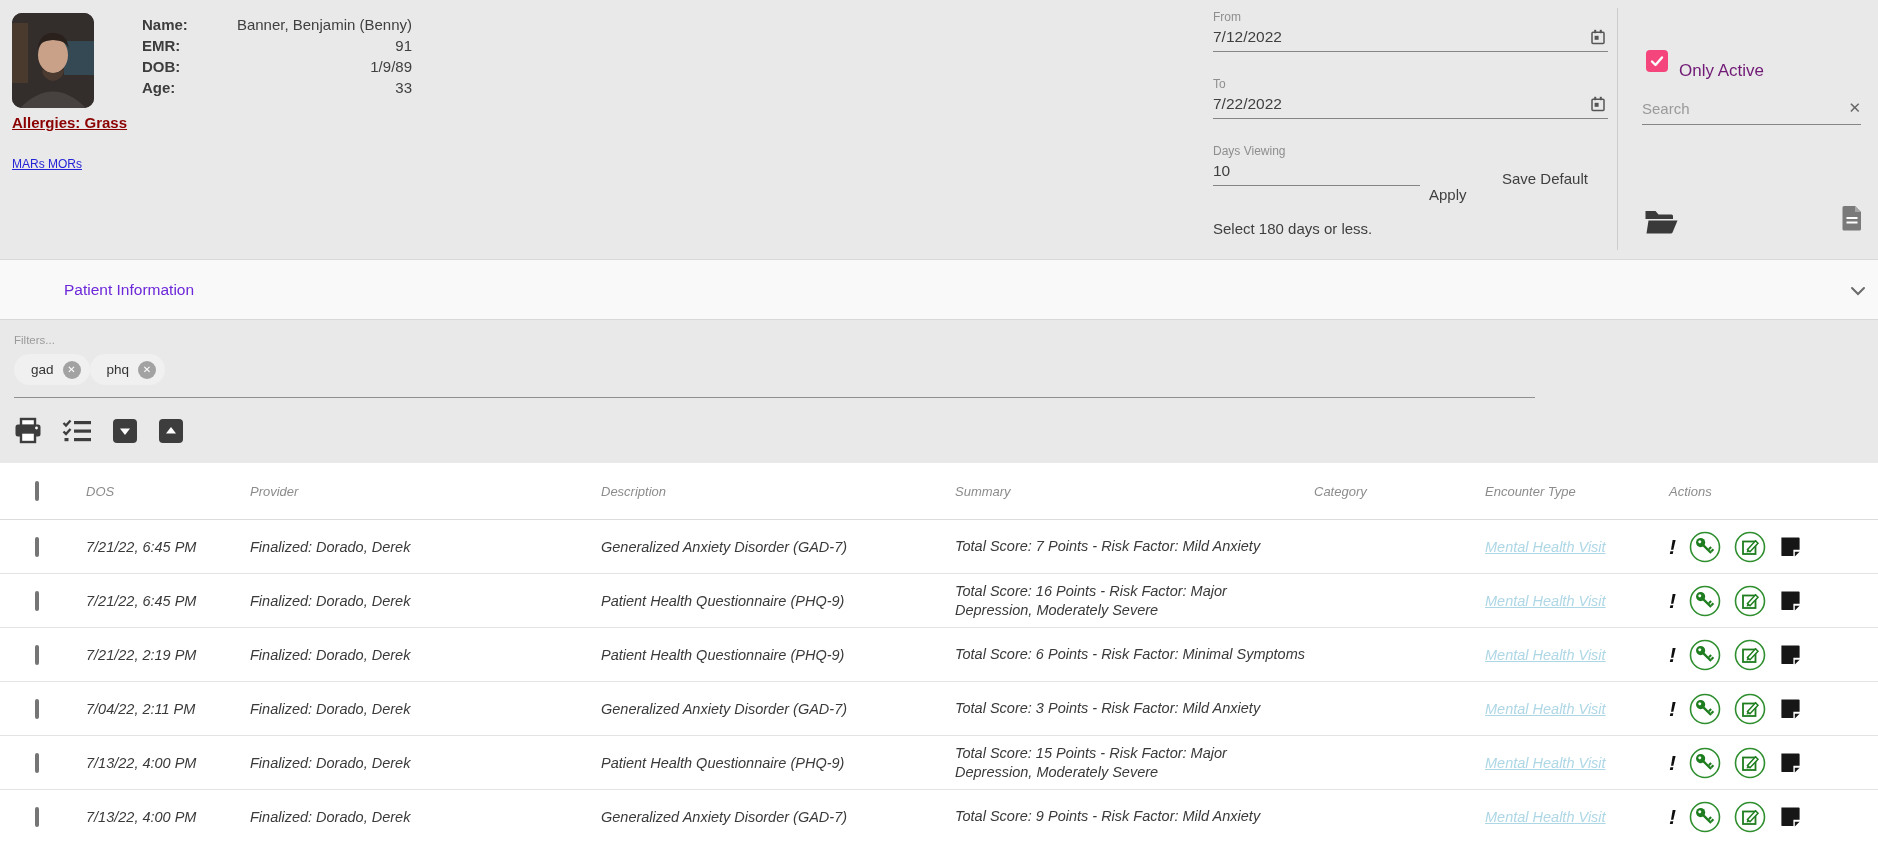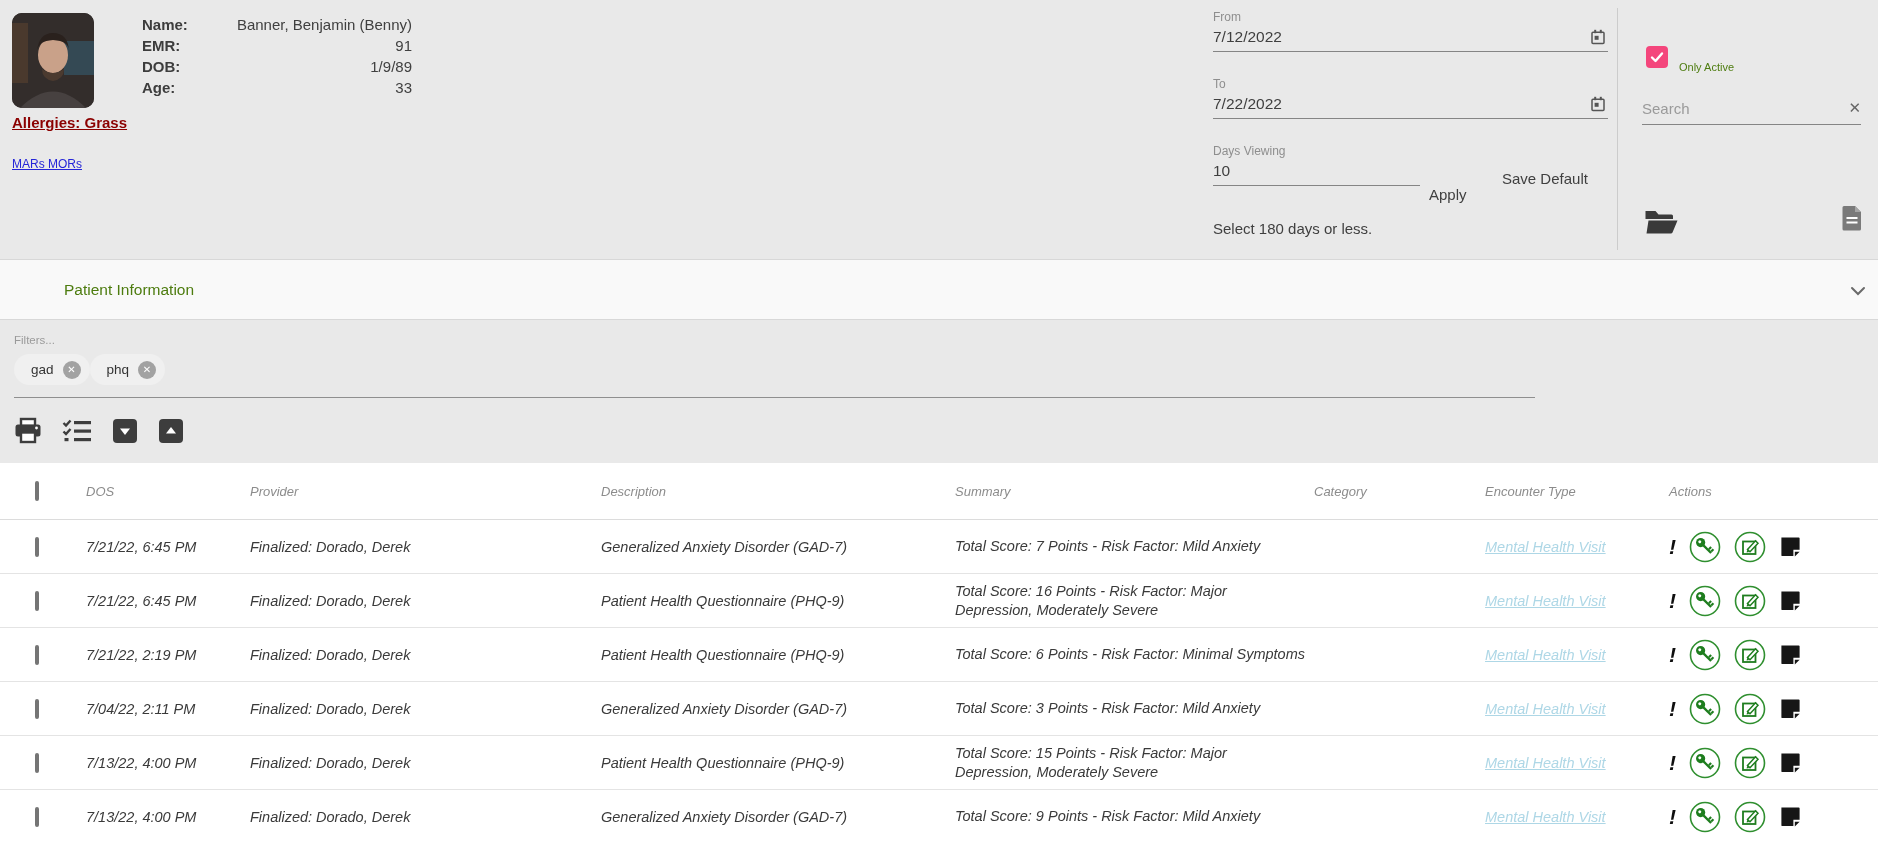--- a/index.html
+++ b/index.html
@@ -24,31 +24,31 @@
   .field-days { left:1213px; top:144px; width:207px; }
   .txt-btn { position:absolute; font-size:15px; color:#3f3f3f; cursor:pointer; }
   .apply-btn { left:1429px; top:170px;margin-top:16px; }
   .save-btn { left:1502px; top:170px; }
   .range-note { position:absolute; left:1213px; top:220px; font-size:15px; color:#3f3f3f; }
 
   .v-divider { position:absolute; left:1617px; top:8px; width:1px; height:242px; background:#cccccc; }
 
   .only-active { position:absolute; left:1646px; top:40px; display:flex; align-items:center; gap:11px; cursor:pointer; }
   .pink-cb { width:22px; height:22px; border-radius:4px; display:flex; align-items:center; justify-content:center; }
-  .only-active-label { font-size:11px; color:#4d7c0f;margin-top:21px; }
+  .only-active-label { font-size:17px; color:#701a75;margin-top:21px; }
   .search-wrap { position:absolute; left:1642px; top:96px; width:219px; }
   .search-input { width:100%; border:none; border-bottom:1px solid #858585; background:transparent; font-family:"Liberation Sans", sans-serif; font-size:15px; color:#3f3f3f; padding:4px 24px 7px 0; outline:none; }
   .search-input::placeholder { color:#9a9a9a; }
   .clear-x { position:absolute; right:0; top:3px; font-size:15px; color:#666; cursor:pointer; }
   .folder-btn { position:absolute; left:1644px; top:207px; cursor:pointer; }
   .doc-btn { position:absolute; left:1841px; top:204px; cursor:pointer; }
 
   
   .section-bar { position:absolute; left:0; top:259px; width:1878px; height:61px; background:#f9f9f9; border-top:1px solid #d8d8d8; border-bottom:1px solid #d8d8d8; display:flex; align-items:center; padding-left:64px; cursor:pointer; }
-  .section-title { font-size:15.5px; color:#4d7c0f; }
+  .section-title { font-size:15.5px; color:#6d28d9; }
   .section-chevron { position:absolute; right:12px; top:22px; }
 
   
   .filters-panel { position:absolute; left:0; top:320px; width:1878px; height:143px; background:#e9e9e9; }
   .filters-label { position:absolute; left:14px; top:14px; font-size:11.5px; color:#9a9a9a; }
   .chips { position:absolute; left:14px; top:34px; display:flex; }
   .chip { height:31px; border-radius:16px; background:#f0f0f0; display:flex; align-items:center; gap:9px; padding:0 9px 0 17px; }
   .chip-text { font-size:13.5px; color:#333; }
   .chip-x { width:18px; height:18px; border-radius:50%; background:#a2a2a2; color:#fff; font-size:10px; display:flex; align-items:center; justify-content:center; cursor:pointer; }
   .chips-divider { position:absolute; left:14px; top:77px; width:1521px; height:1px; background:#8f8f8f; }

